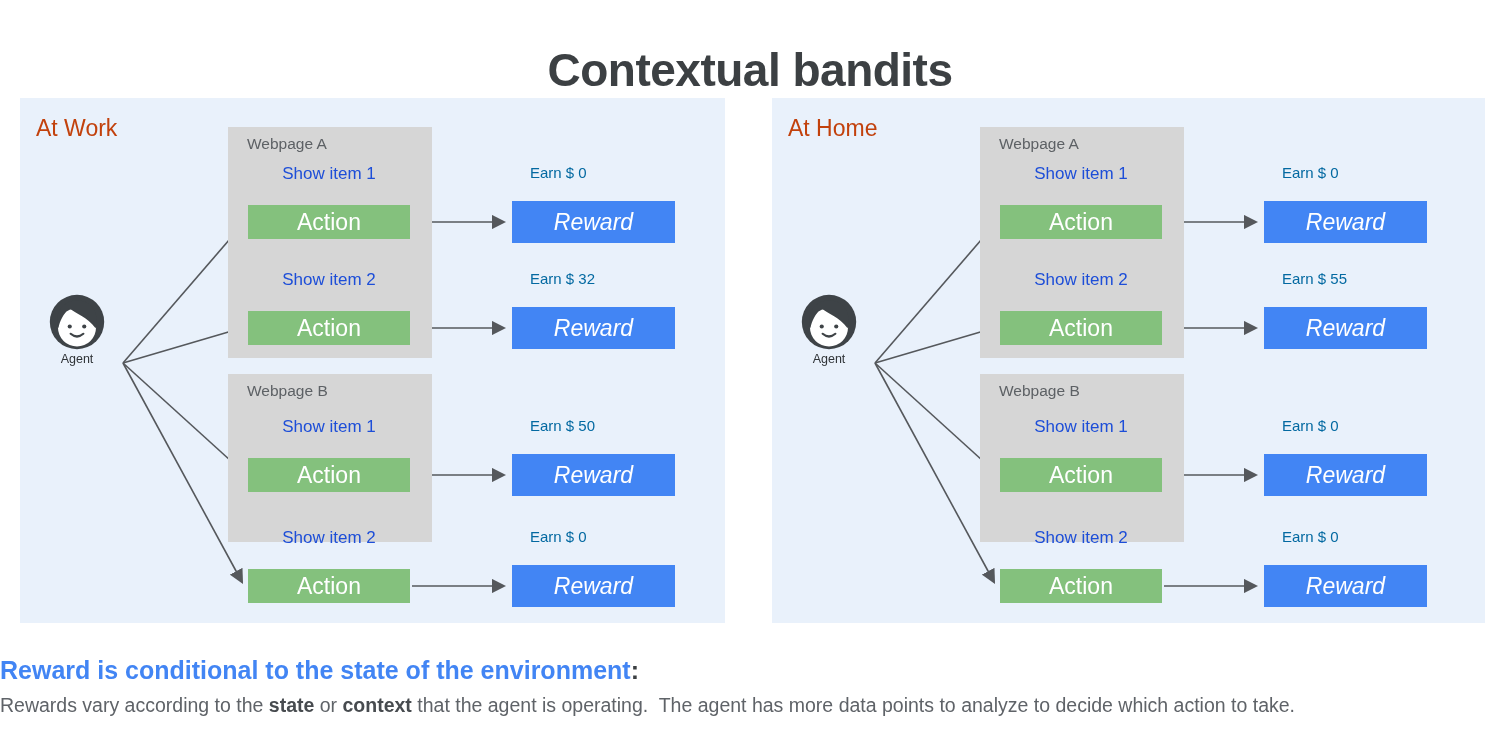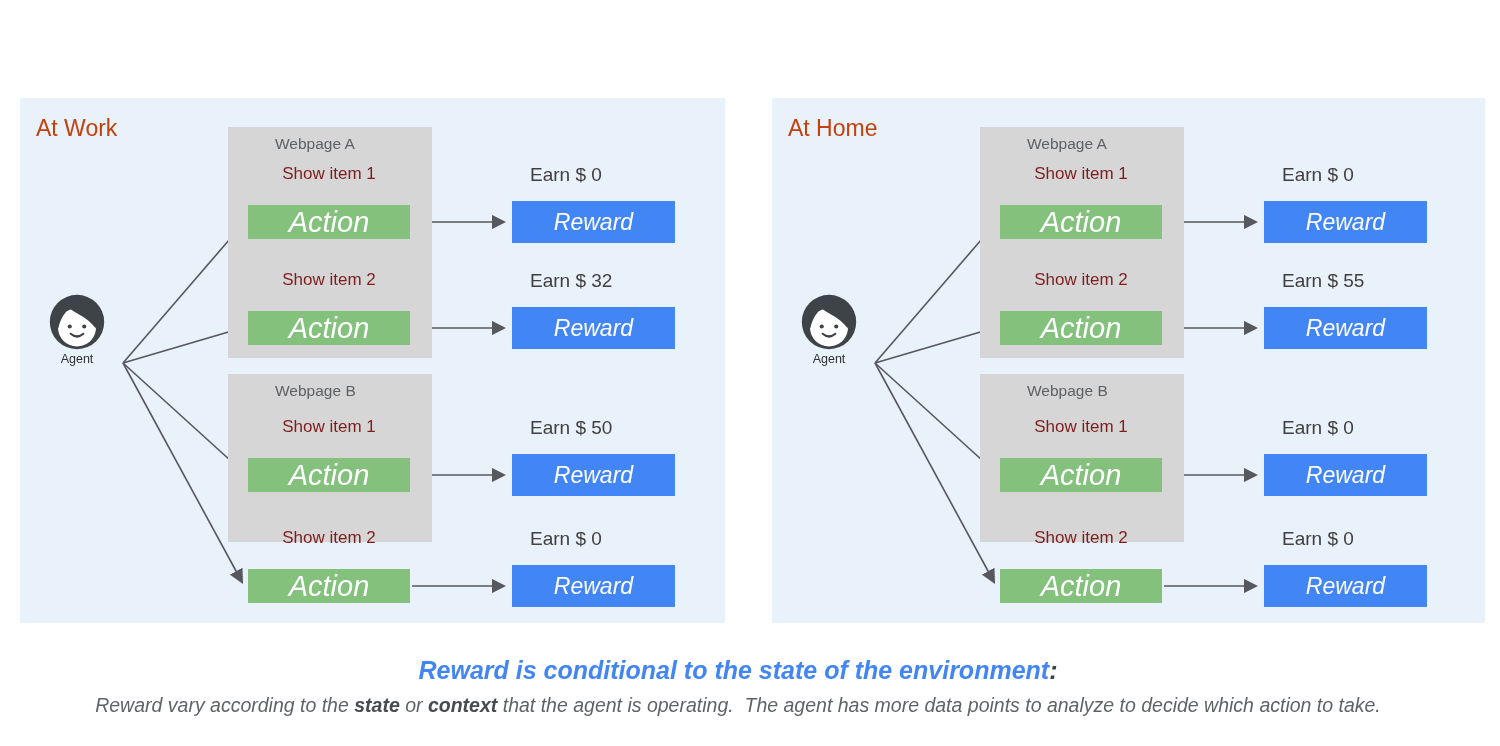--- a/index.html
+++ b/index.html
@@ -9,41 +9,42 @@
   .panel-left{left:20px;width:705px;}
   .panel-right{left:772px;width:713px;}
   .panel-label{position:absolute;top:17px;left:16px;font-size:23px;color:#c2410c;}
   .arrows{position:absolute;top:0;left:0;width:705px;height:525px;color:var(--arrow-gray,#55585c);}
   .agent-wrap{position:absolute;top:195px;left:27px;width:60px;text-align:center;}
   .agent-icon{width:58px;height:58px;display:block;margin:0 auto;}
   .agent-label{margin-top:1px;font-size:12.5px;color:#2f3337;}
   .webpage-box{position:absolute;left:208px;width:204px;background:var(--webpage-box-bg,#d6d6d6);}
   .box-a{top:29px;height:231px;}
   .box-b{top:276px;height:168px;}
-  .webpage-label{position:absolute;top:8px;left:19px;font-size:15.5px;color:#5d6165;margin-left:28px;}
-  .item-label{position:absolute;left:228px;width:162px;text-align:center;font-size:17px;color:#7f1d1d;}
-  .action-btn{position:absolute;left:228px;width:162px;height:34px;line-height:34px;text-align:center;background:var(--action-green,#84c17d);color:#ffffff;font-size:29px;font-style:italic;}
-  .earn-label{position:absolute;left:510px;font-size:19px;color:#404040;}
+  .webpage-label{position:absolute;top:8px;left:19px;font-size:15.5px;color:#5d6165;}
+  .item-label{position:absolute;left:228px;width:162px;text-align:center;font-size:17px;color:#1d4ed8;}
+  .action-btn{position:absolute;left:228px;width:162px;height:34px;line-height:34px;text-align:center;background:var(--action-green,#84c17d);color:#ffffff;font-size:23px;}
+  .earn-label{position:absolute;left:510px;font-size:15px;color:#0369a1;}
   .reward-btn{position:absolute;left:492px;width:163px;height:42px;line-height:42px;text-align:center;background:var(--reward-blue,#4285f4);color:#ffffff;font-size:23px;font-style:italic;}
   .item-label.r1,.earn-label.r1{top:66px;}   .action-btn.r1{top:107px;} .reward-btn.r1{top:103px;}
   .item-label.r2,.earn-label.r2{top:172px;}  .action-btn.r2{top:213px;} .reward-btn.r2{top:209px;}
   .item-label.r3,.earn-label.r3{top:319px;}  .action-btn.r3{top:360px;} .reward-btn.r3{top:356px;}
   .item-label.r4,.earn-label.r4{top:430px;}  .action-btn.r4{top:471px;} .reward-btn.r4{top:467px;}
-  .footer{position:absolute;top:656px;left:0;width:1476px;text-align:center;font-style:italic;}
+  .footer{position:absolute;top:656px;left:0;width:1476px;}
   .footer-heading{font-size:25px;font-weight:bold;white-space:pre-wrap;}
   .fh-blue{color:var(--heading-blue,#4285f4);}
   .fh-colon{color:#3c4043;}
   .footer-body{margin:9px 0 0 0;font-size:19.5px;color:#5f6368;white-space:pre-wrap;}
   .footer-body strong{color:#474b4f;}
 </style>
 </head>
 <body>
 
 <div class="page">
 
+  <h1 class="title">Contextual bandits</h1>
 
   <section class="panel panel-left">
     <div class="panel-label">At Work</div>
 
     <svg class="arrows" viewBox="0 0 705 525" xmlns="http://www.w3.org/2000/svg">
       <defs>
         <marker id="ahL" markerWidth="9" markerHeight="9" viewBox="0 0 10 10" refX="8.5" refY="5" orient="auto">
           <path d="M0 0 L10 5 L0 10 Z" fill="currentColor"></path>
         </marker>
       </defs>
@@ -155,16 +156,16 @@
     <div class="reward-btn r3">Reward</div>
 
     <div class="item-label r4">Show item 2</div>
     <div class="action-btn r4">Action</div>
     <div class="earn-label r4">Earn $ 0</div>
     <div class="reward-btn r4">Reward</div>
   </section>
 
   <div class="footer">
     <div class="footer-heading"><span class="fh-blue">Reward is conditional to the state of the environment</span><span class="fh-colon">:</span></div>
-    <p class="footer-body"><span>Reward vary according to the </span><strong>state</strong><span> or </span><strong>context</strong><span> that the agent is operating.  The agent has more data points to analyze to decide which action to take.</span></p>
+    <p class="footer-body"><span>Rewards vary according to the </span><strong>state</strong><span> or </span><strong>context</strong><span> that the agent is operating.  The agent has more data points to analyze to decide which action to take.</span></p>
   </div>
 
 </div>
 
 </body></html>

